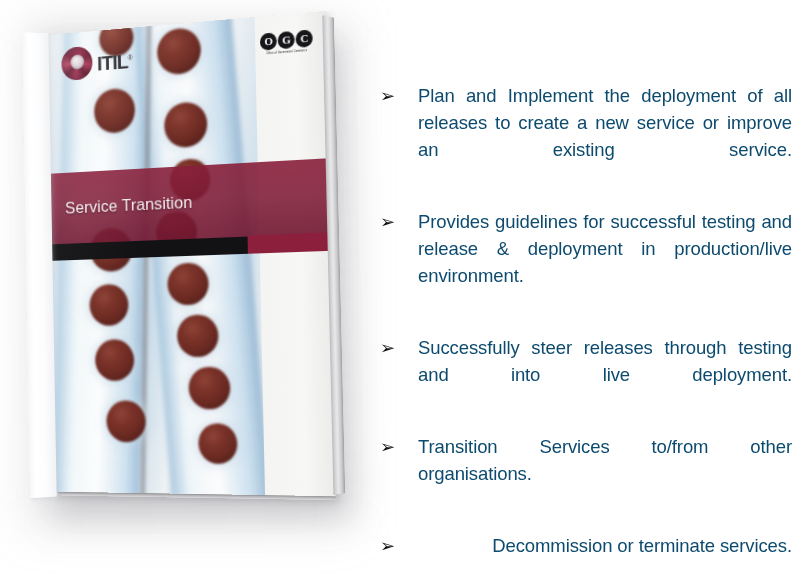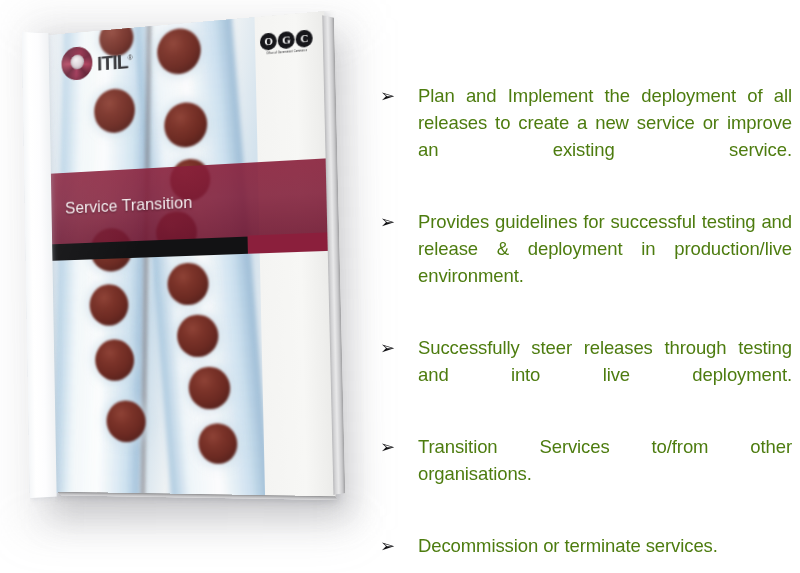--- a/index.html
+++ b/index.html
@@ -363,35 +363,35 @@
     width: 38px;
     color: #111114;
     font-size: 18px;
     line-height: 27px;
     font-family: "DejaVu Sans", sans-serif;
     text-align: left;
     padding-left: 2px;
   }
   .bullet-text {
     flex: 1 1 auto;
-    color: #4d7c0f;
+    color: #0c4a6e;
     font-family: "Liberation Sans", sans-serif;
     font-size: 18.5px;
     line-height: 27px;
     text-align: justify;
     text-justify: inter-word;
     letter-spacing: -0.1px;
   }
   .bullet-text::after {
     content: "";
     display: inline-block;
     width: 100%;
   }
   .bullet.no-justify .bullet-text {
-    text-align: left;
+    text-align: right;
   }
   .bullet.no-justify .bullet-text::after { display: none; }
 </style>
 </head>
 <body>
 
 <div id="slide">
 
   <div id="book-stage">
     <div id="book-shadow2"></div>

